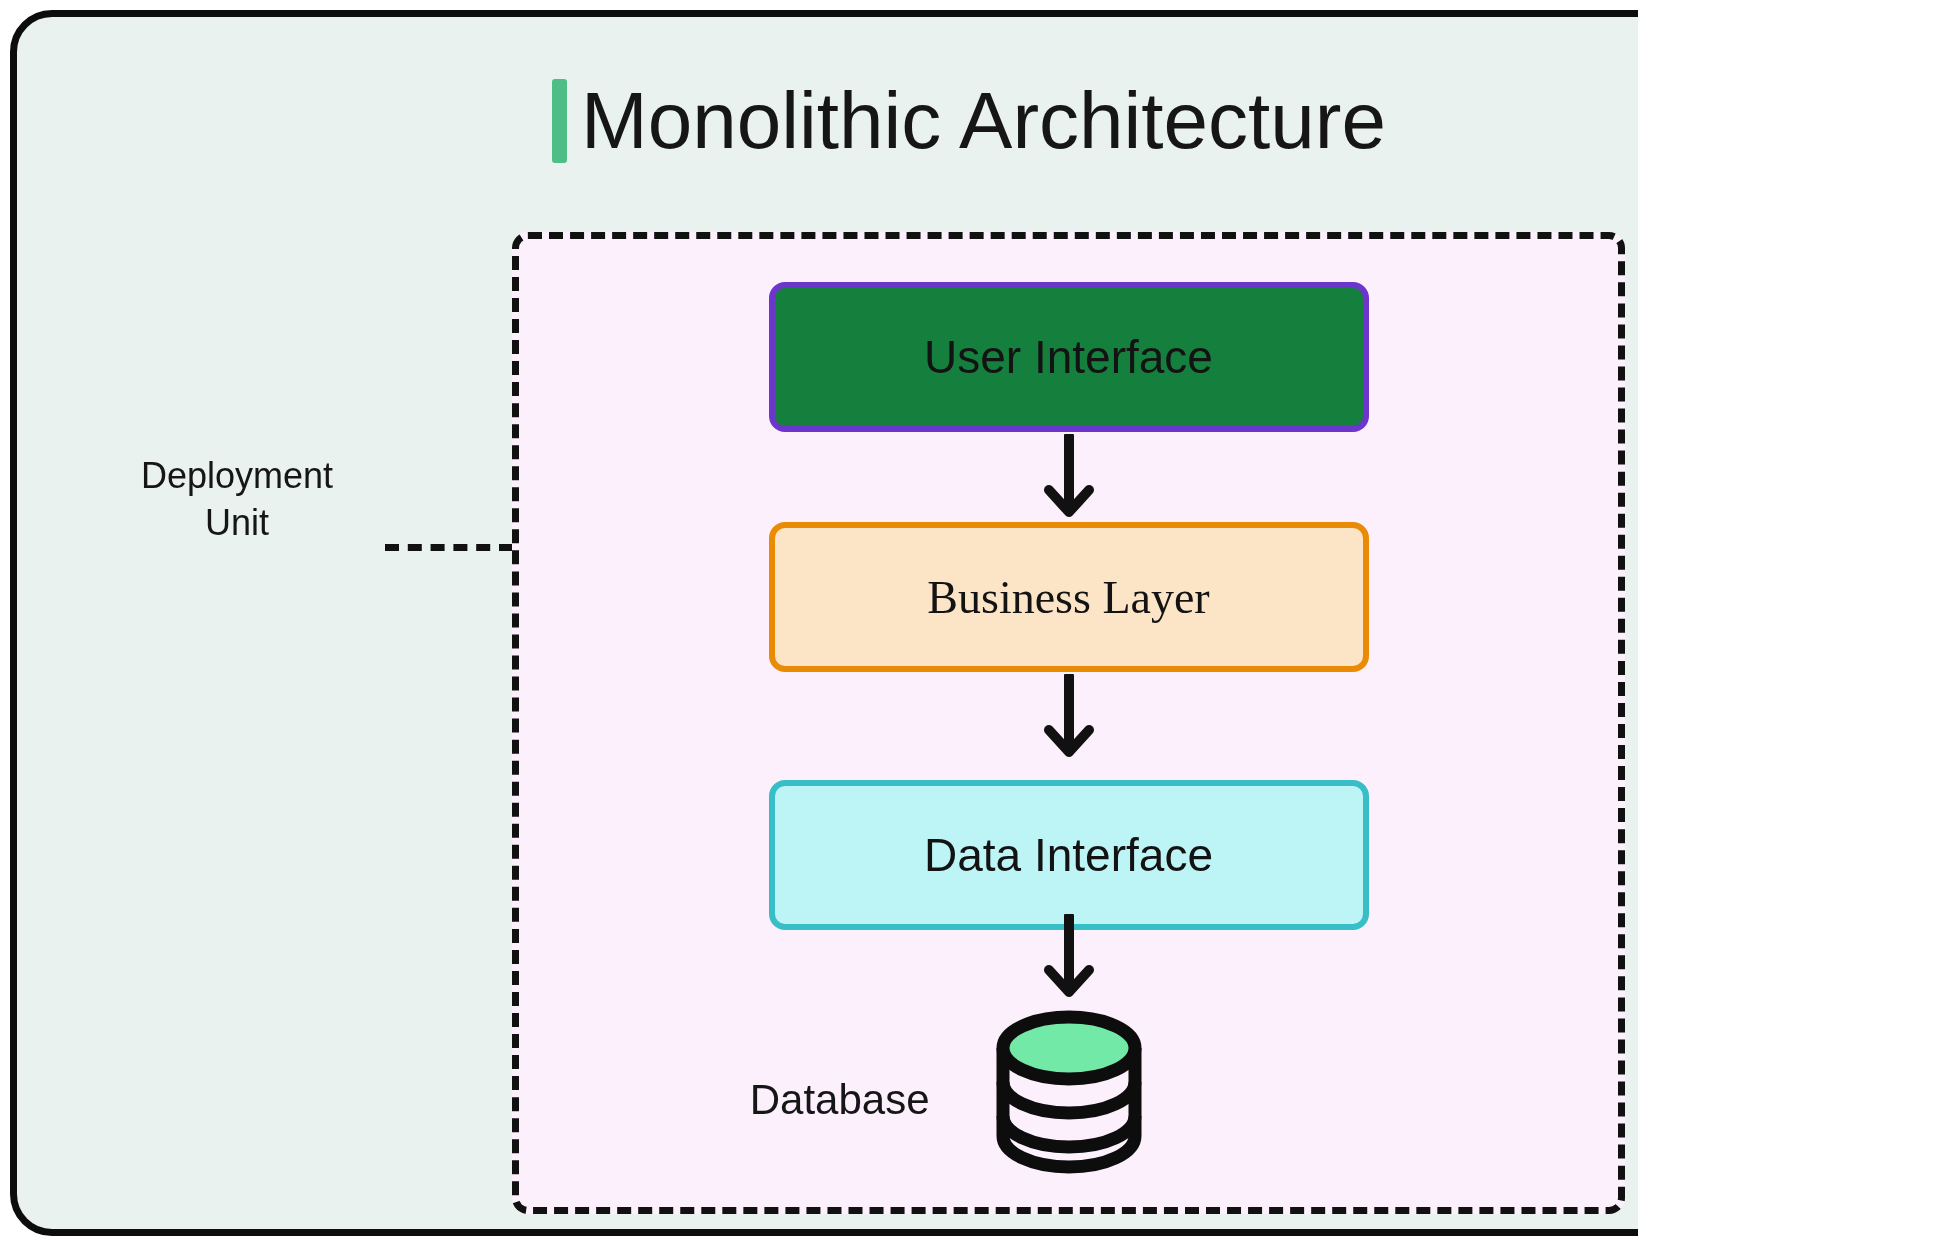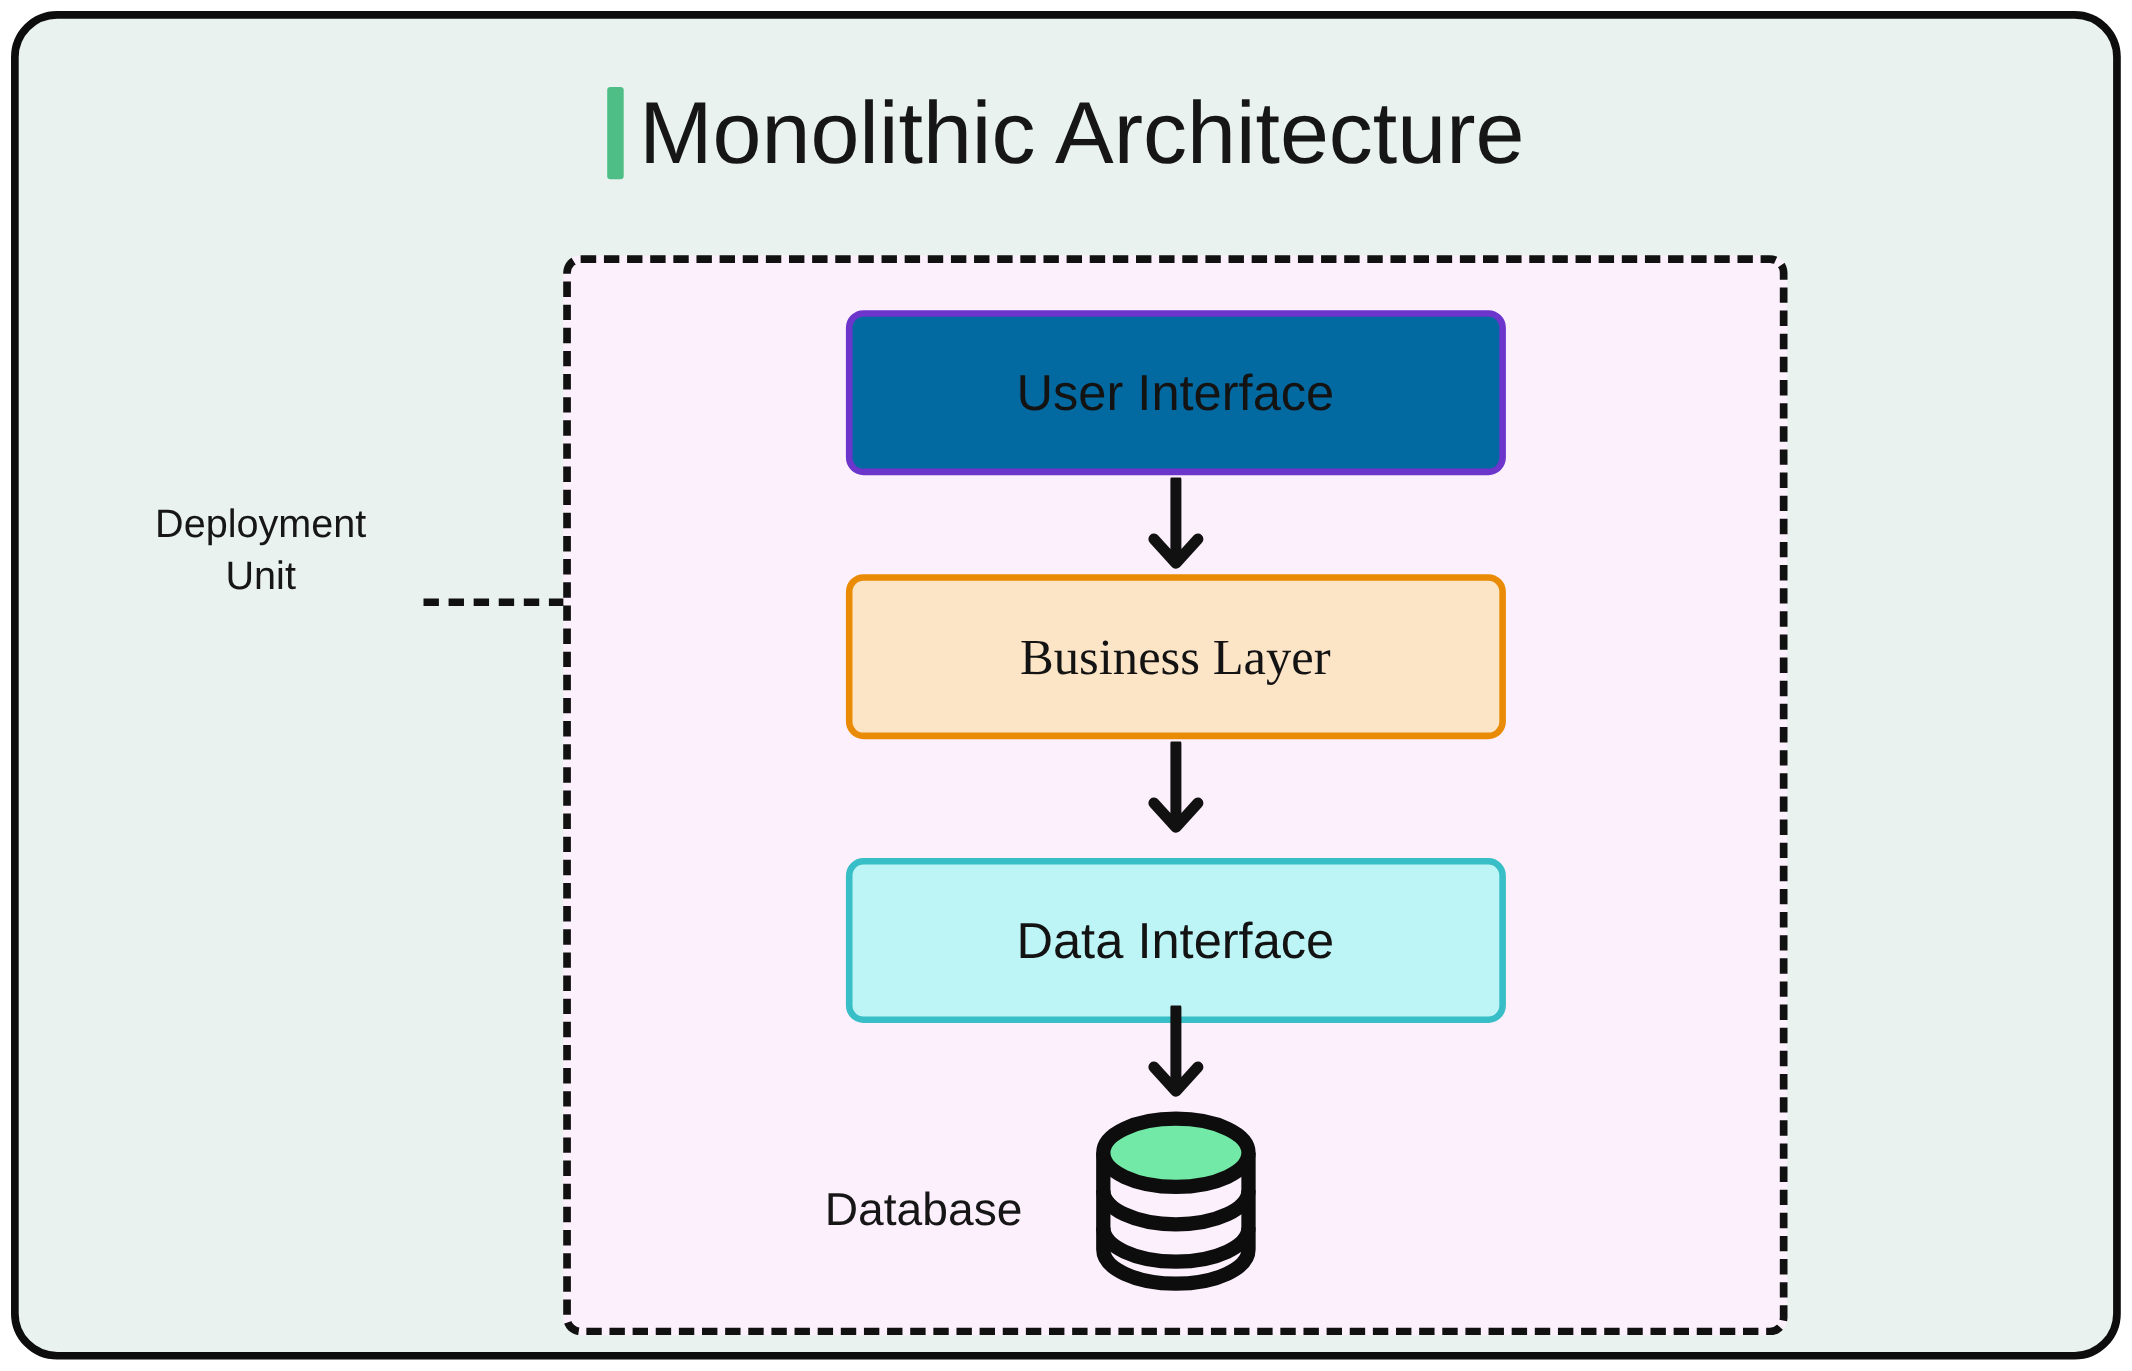--- a/index.html
+++ b/index.html
@@ -1,21 +1,21 @@
 <!DOCTYPE html>
 <html><head>
 <meta charset="utf-8">
 <style>
   * { margin: 0; padding: 0; box-sizing: border-box; }
   html, body { background: #ffffff; }
   body { font-family: "Liberation Sans", sans-serif; }
 
   .canvas {
     position: relative;
-    width: 1938px;
+    width: 1638px;
     height: 1246px;
     background: #ffffff;
     overflow: hidden;
   }
 
   .frame {
     position: absolute;
     left: 10px; top: 10px;
     width: 1918px; height: 1226px;
     border: 7px solid #0d0d0d;
@@ -133,21 +133,21 @@
 
     <div class="deployment-label">
       <div>Deployment</div>
       <div>Unit</div>
     </div>
 
     <div class="connector-dashed" style="border-top-color: rgb(17, 17, 17);"></div>
 
     <div class="unit-box" style="background-color: rgb(253, 240, 253); border-color: rgb(17, 17, 17);">
 
-      <div class="layer-box layer-ui" style="background-color: #0369a1; border-color: rgb(108, 53, 204);">
+      <div class="layer-box layer-ui" style="background-color: #15803d; border-color: rgb(108, 53, 204);">
         <span>User Interface</span>
       </div>
 
       <svg class="arrow arrow-1" viewBox="0 0 64 86" style="color: rgb(17, 17, 17);">
         <path d="M32 2 L32 76 M12 56 L32 78 L52 56" fill="none" stroke="currentColor" stroke-width="10" stroke-linecap="round" stroke-linejoin="round"></path>
       </svg>
 
       <div class="layer-box layer-business" style="background-color: rgb(252, 229, 199); border-color: rgb(234, 139, 5);">
         <span>Business Layer</span>
       </div>

